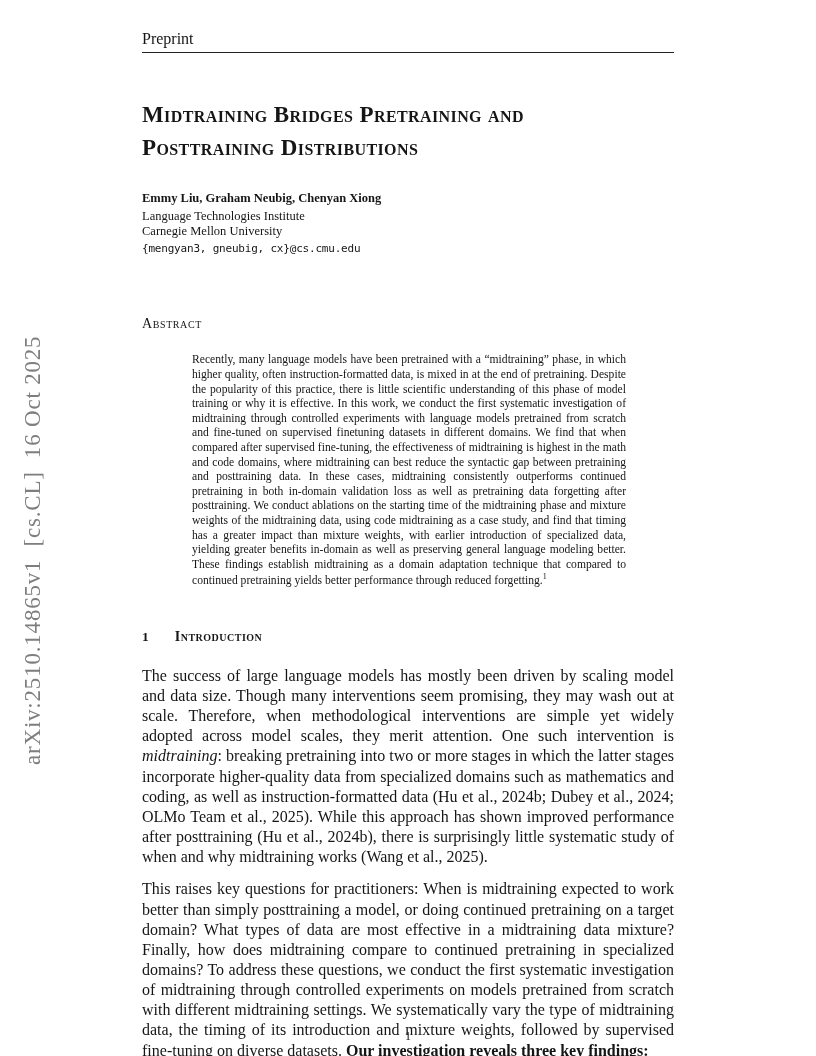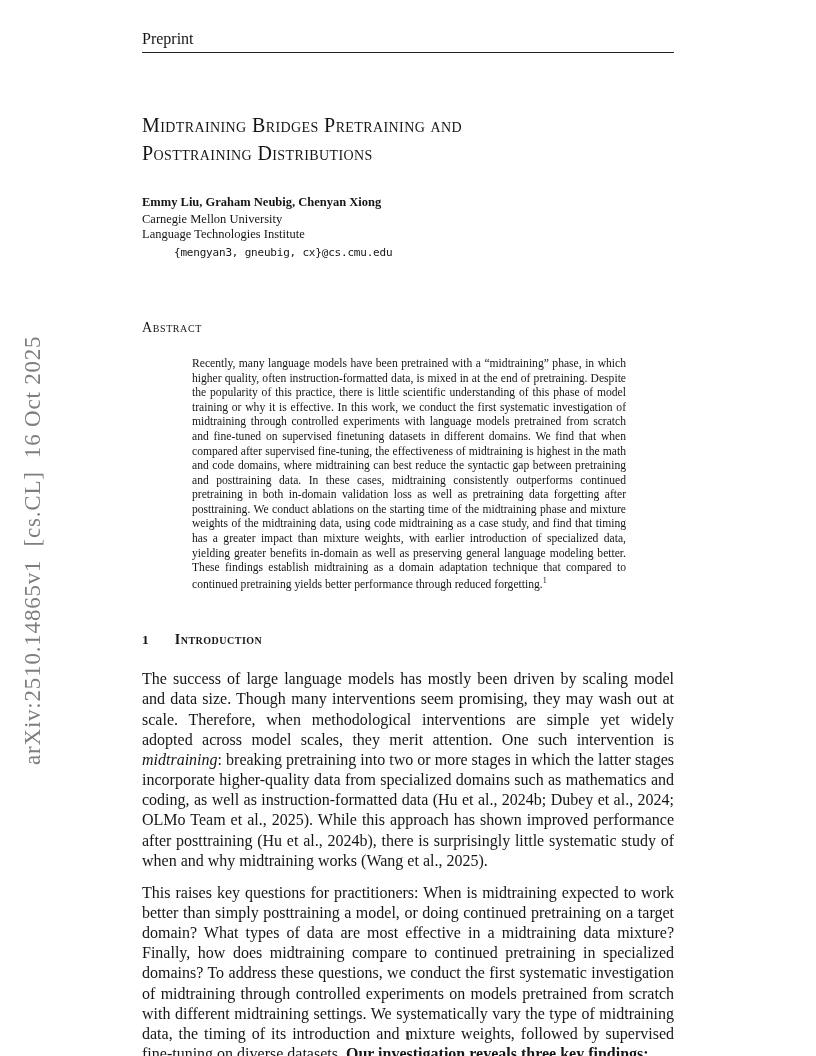--- a/index.html
+++ b/index.html
@@ -27,37 +27,36 @@
   .content {
     position: absolute;
     left: 142px; top: 30px;
     width: 532px;
   }
 
   .header-label { font-size: 16px; }
   .header-rule { border-top: 1px solid #222; margin-top: 4px; }
 
   .title {
-    margin-top: 58px;
-    font-size: 20px;
-    font-weight: normal;
+    margin-top: 46px;
+    font-size: 23px;
+    font-weight: bold;
     font-variant: small-caps;
     letter-spacing: 0.4px;
     line-height: 1.42;
   }
   .title-line { display: block; }
 
   .authors { margin-top: 27px; font-size: 12.5px; line-height: 1.22; }
   .author-names { font-weight: bold; margin-bottom: 2px; }
   .email {
     font-family: "DejaVu Sans Mono", monospace;
     font-size: 11px;
     margin-top: 3px;
     letter-spacing: -0.2px;
-    margin-left: 32px;
   }
 
   .abstract-heading {
     margin-top: 61px;
     font-variant: small-caps;
     font-size: 14px;
     letter-spacing: 0.6px;
   }
   .abstract-body {
     margin: 21px 48px 0 50px;
@@ -126,22 +125,22 @@
       <div class="header-rule"></div>
     </div>
 
     <h1 class="title">
       <span class="title-line">Midtraining Bridges Pretraining and</span>
       <span class="title-line">Posttraining Distributions</span>
     </h1>
 
     <div class="authors">
       <div class="author-names">Emmy Liu, Graham Neubig, Chenyan Xiong</div>
+      <div>Language Technologies Institute</div>
       <div>Carnegie Mellon University</div>
-      <div>Language Technologies Institute</div>
       <div class="email">{mengyan3, gneubig, cx}@cs.cmu.edu</div>
     </div>
 
     <div class="abstract-heading">Abstract</div>
 
     <p class="abstract-body"><span>Recently, many language models have been pretrained with a “midtraining” phase, in which higher quality, often instruction-formatted data, is mixed in at the end of pretraining. Despite the popularity of this practice, there is little scientific understanding of this phase of model training or why it is effective. In this work, we conduct the first systematic investigation of midtraining through controlled experiments with language models pretrained from scratch and fine-tuned on supervised finetuning datasets in different domains. We find that when compared after supervised fine-tuning, the effectiveness of midtraining is highest in the math and code domains, where midtraining can best reduce the syntactic gap between pretraining and posttraining data. In these cases, midtraining consistently outperforms continued pretraining in both in-domain validation loss as well as pretraining data forgetting after posttraining. We conduct ablations on the starting time of the midtraining phase and mixture weights of the midtraining data, using code midtraining as a case study, and find that timing has a greater impact than mixture weights, with earlier introduction of specialized data, yielding greater benefits in-domain as well as preserving general language modeling better. These findings establish midtraining as a domain adaptation technique that compared to continued pretraining yields better performance through reduced forgetting.</span><sup>1</sup></p>
 
     <h2 class="section-heading">
       <span class="sec-num">1</span><span class="sec-title">Introduction</span>
     </h2>

